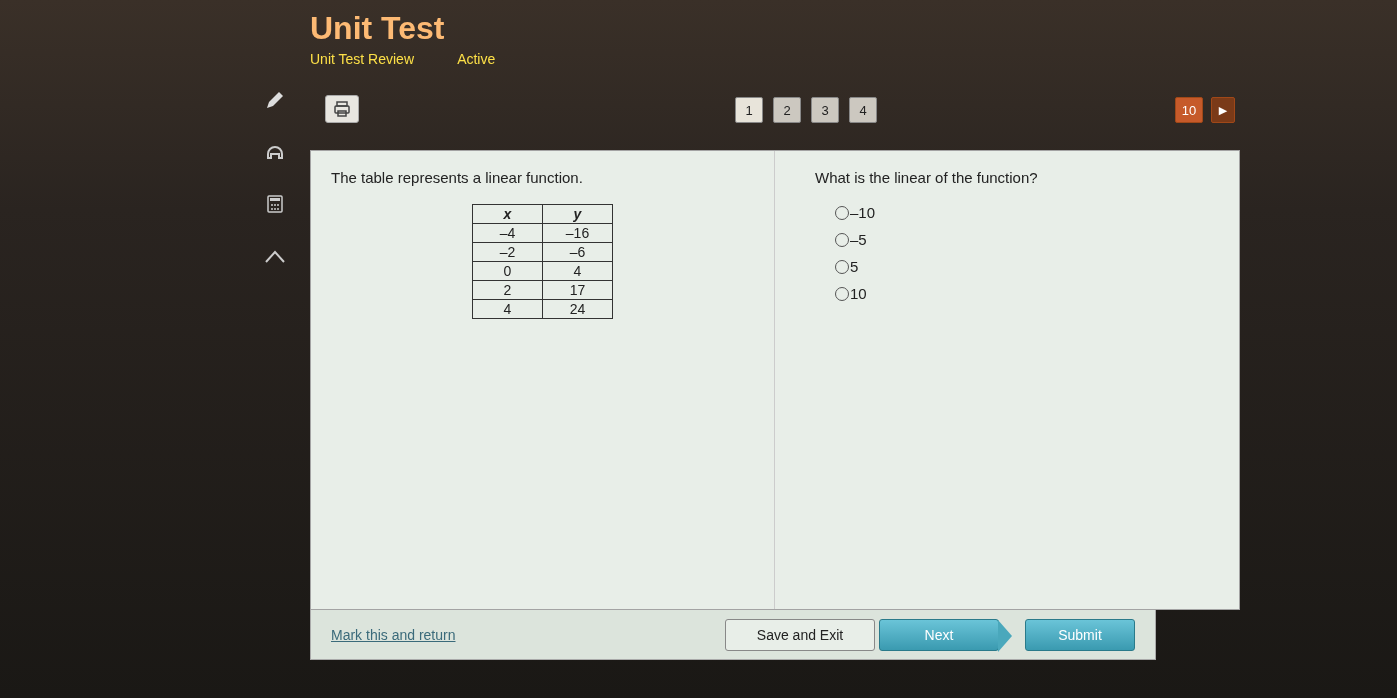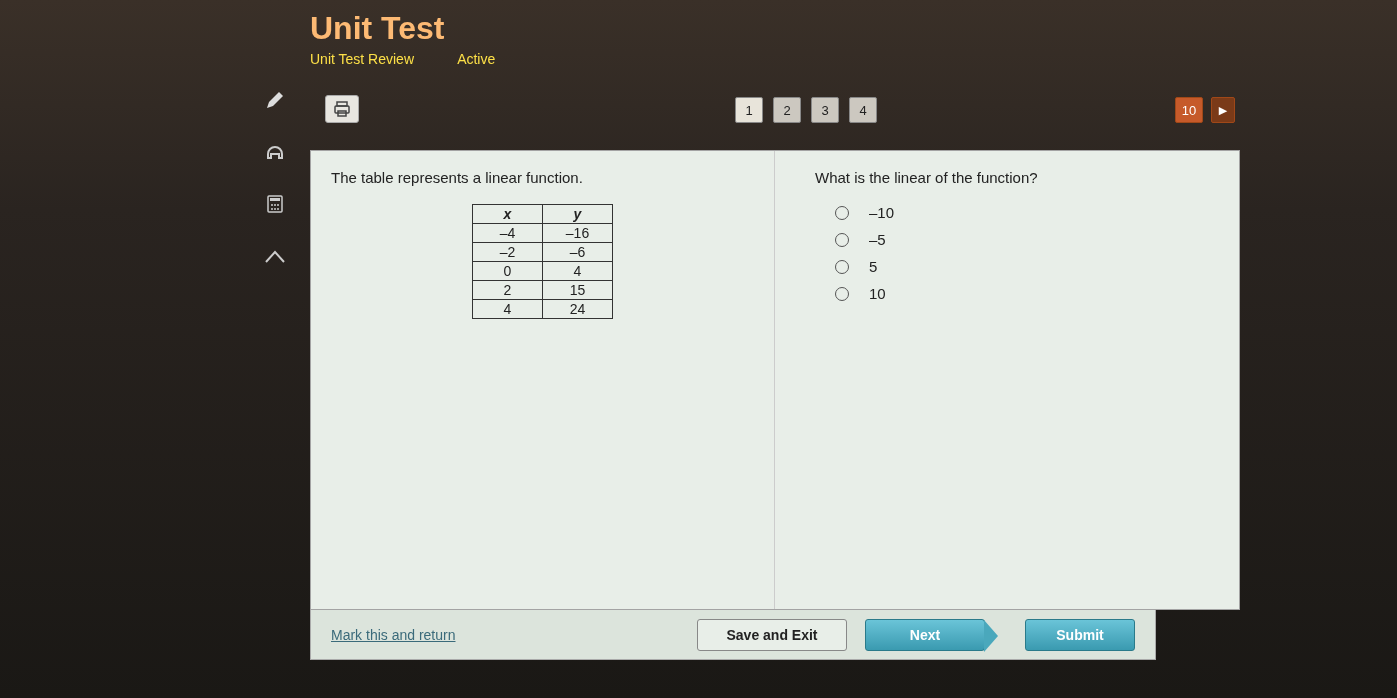--- a/index.html
+++ b/index.html
@@ -124,21 +124,21 @@
     width: 70px;
     text-align: center;
     font-size: 14px;
     padding: 1px 0;
   }
   .data-table th { font-style: italic; font-weight: bold; }
   .question-text { margin-bottom: 18px; }
   .choice-row {
     display: flex;
     align-items: center;
-    gap: 20px;
+    gap: 1px;
     margin-bottom: 10px;
     padding-left: 20px;
     cursor: pointer;
   }
   .radio {
     width: 14px; height: 14px; border: 1.5px solid #555; border-radius: 50%;
     flex-shrink: 0;
   }
   .footer {
     position: absolute;
@@ -155,23 +155,22 @@
   }
   .mark-link {
     color: #3a6a7a;
     text-decoration: underline;
     font-size: 14px;
     cursor: pointer;
   }
   .footer-right {
     margin-left: auto;
     display: flex;
-    gap: 18px;
-    align-items: center;
-    font-weight: bold;
+    gap: 4px;
+    align-items: center;
   }
   .btn {
     height: 32px;
     padding: 0 24px;
     border-radius: 3px;
     font-size: 14px;
     display: flex; align-items: center; justify-content: center;
     cursor: pointer;
     border: 1px solid #888;
   }
@@ -275,21 +274,21 @@
       <tr>
             <td>–2</td>
             <td>–6</td>
           </tr>
       <tr>
             <td>0</td>
             <td>4</td>
           </tr>
       <tr>
             <td>2</td>
-            <td>15</td>
+            <td>17</td>
           </tr>
       <tr>
             <td>4</td>
             <td>24</td>
           </tr>
     </tbody>
       </table>
   </div>
   <div class="col-right">
     <div class="question-text">What is the linear of the function?</div>

